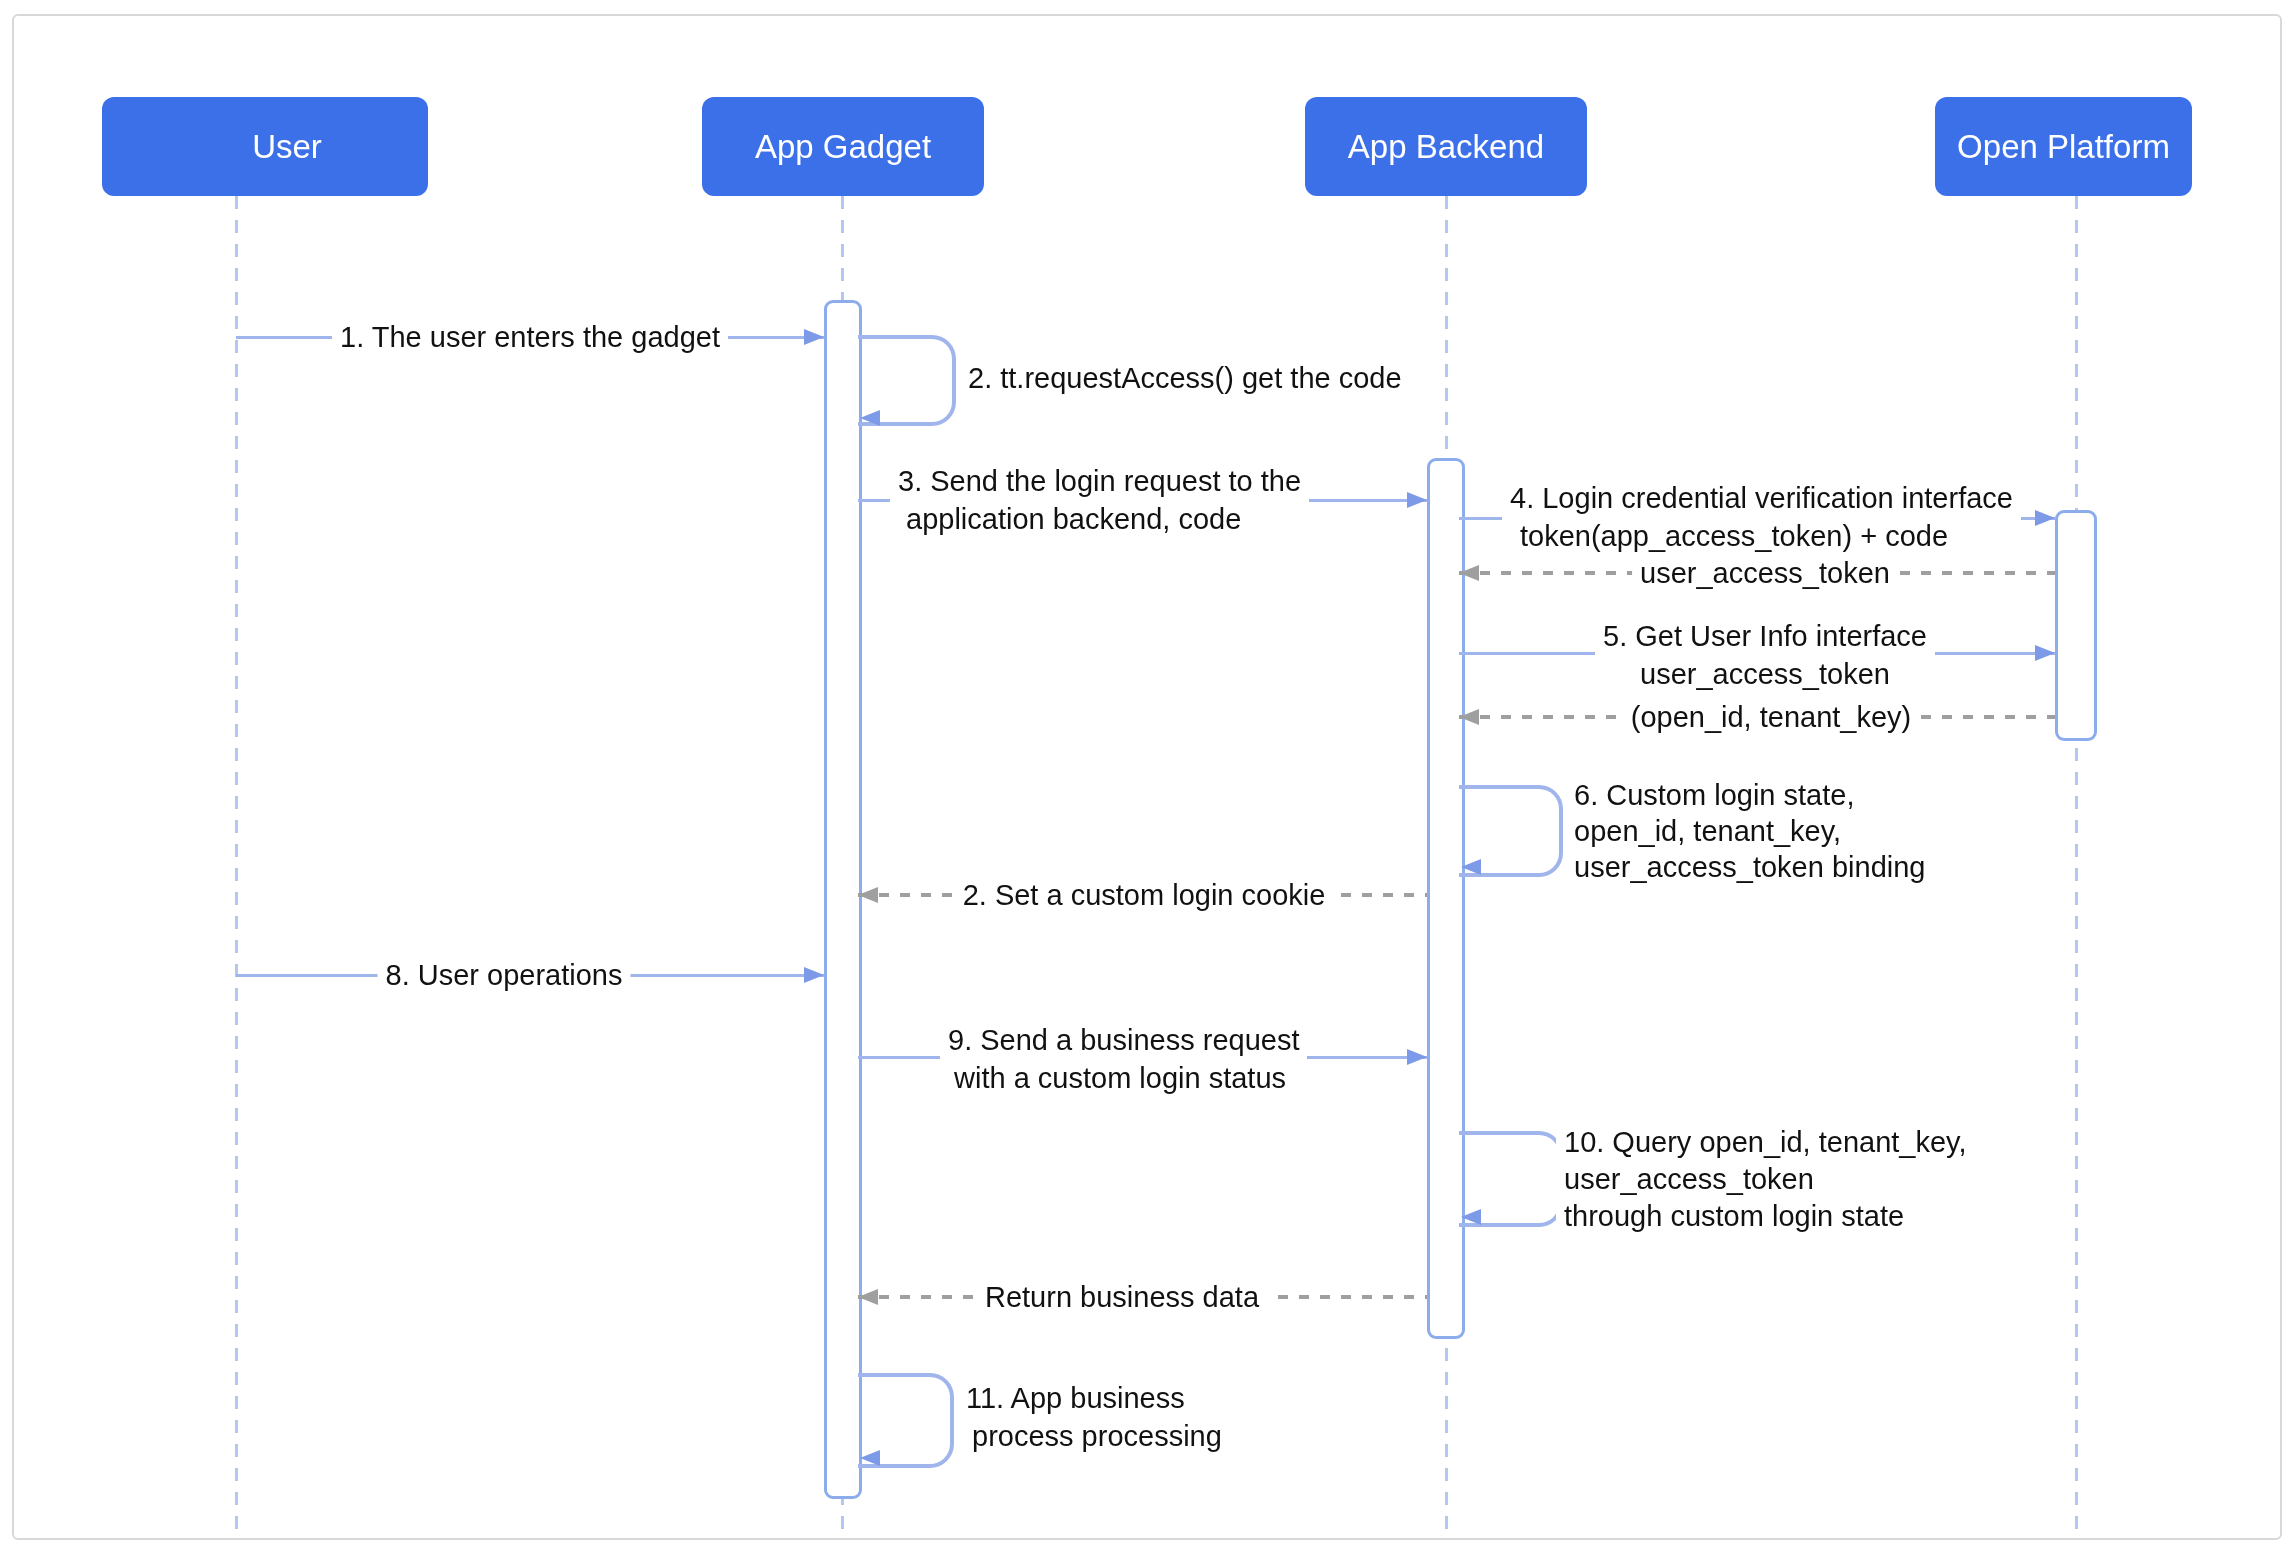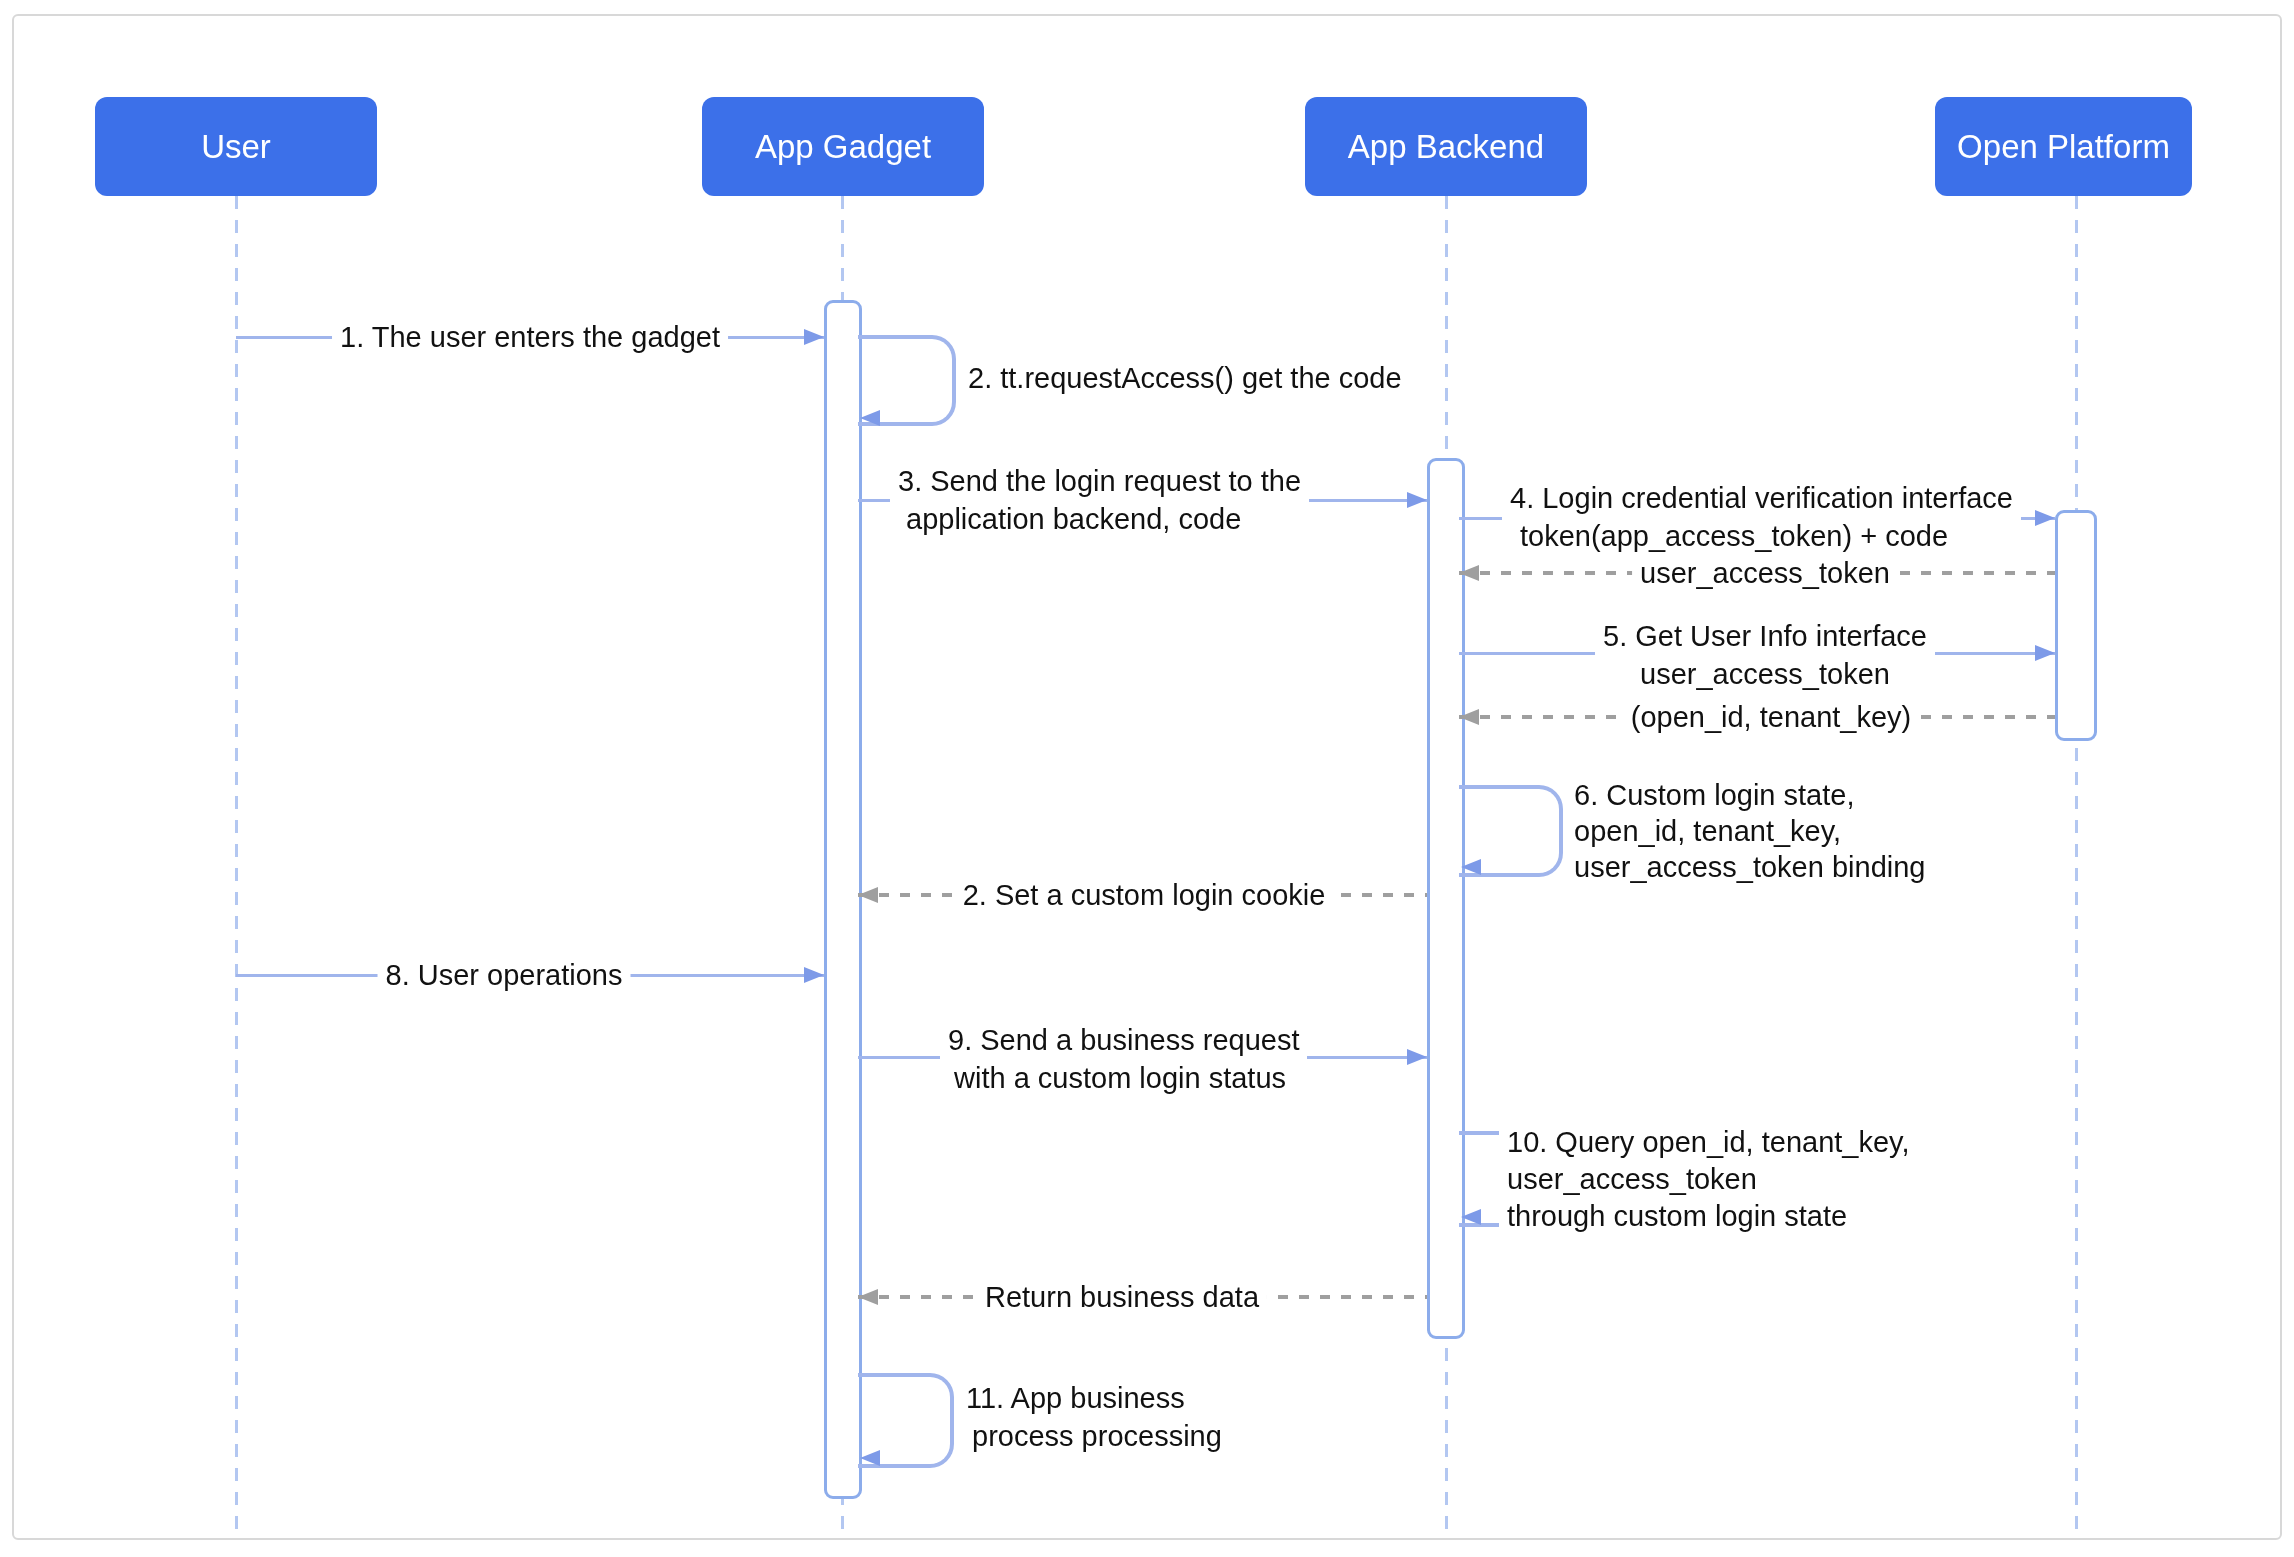--- a/index.html
+++ b/index.html
@@ -36,21 +36,21 @@
 <body>
 
 <div class="canvas">
   <div class="frame"></div>
 
   <div class="lifeline" style="left:235px;"></div>
   <div class="lifeline" style="left:841px;"></div>
   <div class="lifeline" style="left:1445px;"></div>
   <div class="lifeline" style="left:2075px;"></div>
 
-  <div class="actor" style="left:95px;width:282px;">
+  <div class="actor" style="left:102px;width:282px;padding-left:44px;">
       <span>User</span>
     </div>
   <div class="actor" style="left:702px;width:282px;">
       <span>App Gadget</span>
     </div>
   <div class="actor" style="left:1305px;width:282px;">
       <span>App Backend</span>
     </div>
   <div class="actor" style="left:1935px;width:257px;">
       <span>Open Platform</span>
@@ -127,21 +127,21 @@
 
   <div class="sline" style="left:858px;top:1056px;width:569px;"></div>
   <div class="head-r" style="left:1407px;top:1049px;"></div>
   <div class="msg leftv" style="left:940px;top:1059px;">
     <div>9. Send a business request</div>
     <div style="padding-left:6px;">with a custom login status</div>
   </div>
 
   <div class="loop" style="left:1459px;top:1131px;width:100px;height:88px;"></div>
   <div class="head-l" style="left:1461px;top:1209px;"></div>
-  <div class="msg leftv" style="left:1499px;top:1179px;line-height:37px;">
+  <div class="msg leftv" style="left:1556px;top:1179px;line-height:37px;">
     <div>10. Query open_id, tenant_key,</div>
     <div>user_access_token</div>
     <div>through custom login state</div>
   </div>
 
   <div class="dline" style="left:858px;top:1295px;width:569px;"></div>
   <div class="head-l gray" style="left:858px;top:1289px;"></div>
   <div class="msg center" style="left:1122px;top:1297px;">
       <div>Return business data</div>
     </div>

